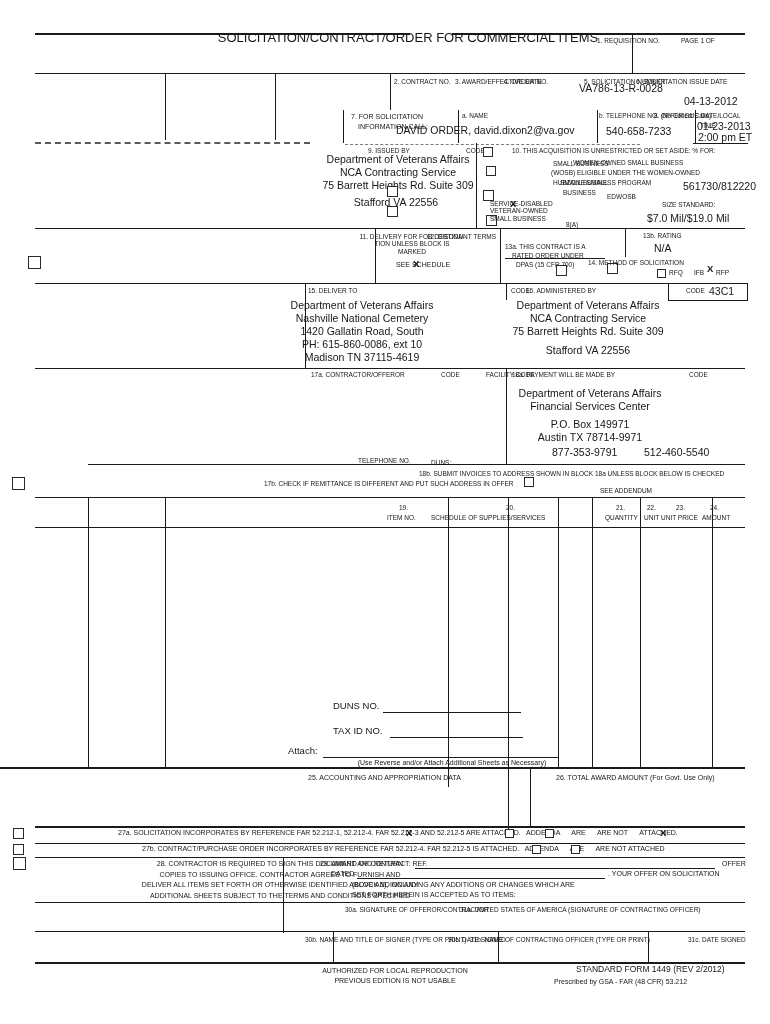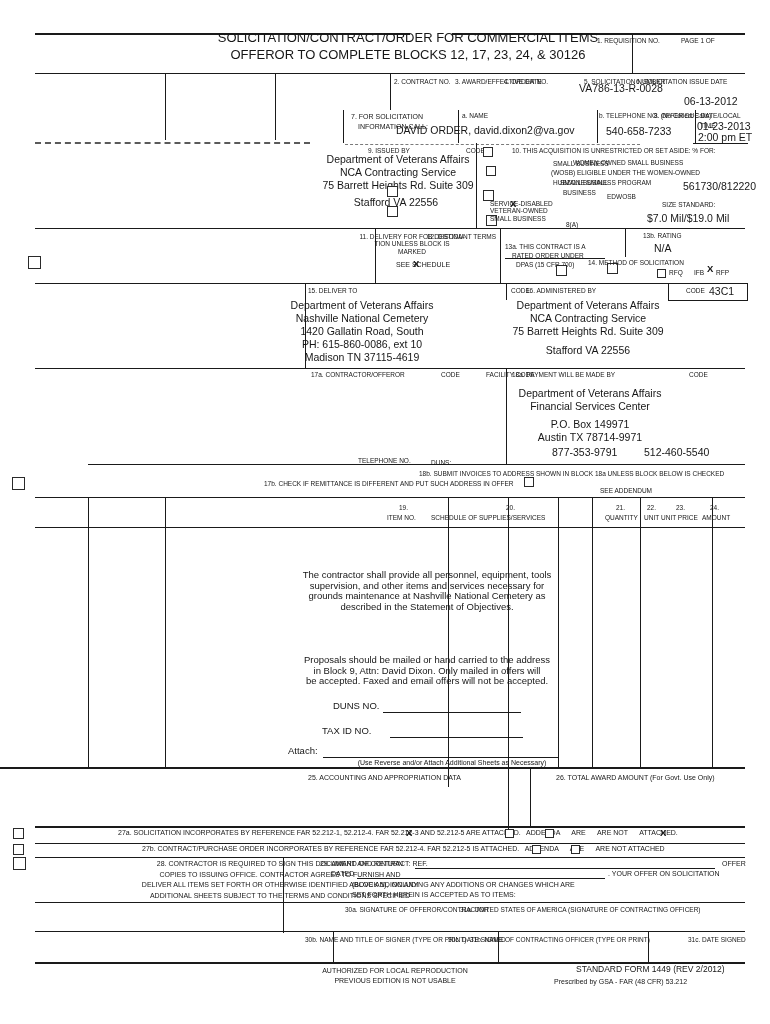--- a/index.html
+++ b/index.html
@@ -73,31 +73,30 @@
   <div class="hl" style="left:35px;top:857px;width:710px"></div>
   <div class="vl" style="left:283px;top:857px;height:76px"></div>
   <div class="hl" style="left:35px;top:902px;width:710px"></div>
   <div class="hl" style="left:35px;top:931px;width:710px"></div>
   <div class="vl" style="left:333px;top:931px;height:31px"></div>
   <div class="vl" style="left:498px;top:931px;height:31px"></div>
   <div class="vl" style="left:648px;top:931px;height:31px"></div>
   <div class="hl hl2" style="left:35px;top:962px;width:710px"></div>
 
   <div class="t f12 ctr" style="left:408px;top:31px">SOLICITATION/CONTRACT/ORDER FOR COMMERCIAL ITEMS</div>
-  <div class="t f12 ctr" style="left:408px;top:48px">OFFEROR TO COMPLETE BLOCKS 12, 17, 23, 24, &amp; 30126</div>
   <div class="t f6" style="left:597px;top:37px">1. REQUISITION NO.</div>
   <div class="t f6" style="left:681px;top:37px">PAGE 1 OF</div>
 
   <div class="t f6" style="left:394px;top:78px">2. CONTRACT NO.</div>
   <div class="t f6" style="left:455px;top:78px">3. AWARD/EFFECTIVE DATE</div>
   <div class="t f6" style="left:504px;top:78px">4. ORDER NO.</div>
   <div class="t f6" style="left:584px;top:78px">5. SOLICITATION NUMBER</div>
   <div class="t f6" style="left:636px;top:78px">6. SOLICITATION ISSUE DATE</div>
   <div class="t f10" style="left:579px;top:82px">VA786-13-R-0028</div>
-  <div class="t f10" style="left:684px;top:95px">06-13-2012</div>
+  <div class="t f10" style="left:684px;top:95px">04-13-2012</div>
 
   <div class="t f7" style="left:351px;top:113px">7. FOR SOLICITATION</div>
   <div class="t f7" style="left:358px;top:123px">INFORMATION CALL:</div>
   <div class="t f6" style="left:462px;top:112px">a. NAME</div>
   <div class="t f10" style="left:396px;top:124px">DAVID ORDER, david.dixon2@va.gov</div>
   <div class="t f6" style="left:599px;top:112px">b. TELEPHONE NO. (No Collect Calls)</div>
   <div class="t f6" style="left:654px;top:112px">8. OFFER DUE DATE/LOCAL</div>
   <div class="t f6" style="left:700px;top:122px">TIME</div>
   <div class="t f10" style="left:606px;top:125px">540-658-7233</div>
   <div class="t f10" style="left:697px;top:120px">01-23-2013</div>
@@ -195,30 +194,23 @@
   <div class="t f6" style="left:431px;top:514px">SCHEDULE OF SUPPLIES/SERVICES</div>
   <div class="t f6" style="left:616px;top:504px">21.</div>
   <div class="t f6" style="left:605px;top:514px">QUANTITY</div>
   <div class="t f6" style="left:647px;top:504px">22.</div>
   <div class="t f6" style="left:644px;top:514px">UNIT</div>
   <div class="t f6" style="left:676px;top:504px">23.</div>
   <div class="t f6" style="left:661px;top:514px">UNIT PRICE</div>
   <div class="t f6" style="left:710px;top:504px">24.</div>
   <div class="t f6" style="left:702px;top:514px">AMOUNT</div>
 
-  <div class="t f9 ctr pre" style="left:427px;top:570px">The contractor shall provide all personnel, equipment, tools
-supervision, and other items and services necessary for
-grounds maintenance at Nashville National Cemetery as
-described in the Statement of Objectives.</div>
-  <div class="t f9 ctr pre" style="left:427px;top:655px">Proposals should be mailed or hand carried to the address
-in Block 9, Attn: David Dixon. Only mailed in offers will
-be accepted. Faxed and email offers will not  be accepted.</div>
   <div class="t f9" style="left:333px;top:701px">DUNS NO.</div>
   <div class="hl" style="left:383px;top:712px;width:138px"></div>
-  <div class="t f9" style="left:322px;top:726px">TAX ID NO.</div>
+  <div class="t f9" style="left:333px;top:726px">TAX ID NO.</div>
   <div class="hl" style="left:390px;top:737px;width:133px"></div>
   <div class="t f9" style="left:288px;top:746px">Attach:</div>
   <div class="hl" style="left:323px;top:757px;width:235px"></div>
   <div class="t f7 ctr" style="left:452px;top:759px">(Use Reverse and/or Attach Additional Sheets as Necessary)</div>
 
   <div class="t f7" style="left:308px;top:774px">25. ACCOUNTING AND APPROPRIATION DATA</div>
   <div class="t f7" style="left:556px;top:774px">26. TOTAL AWARD AMOUNT (For Govt. Use Only)</div>
 
   <div class="box" style="left:13px;top:828px;width:11px;height:11px"></div>
   <div class="t f7 prex" style="left:118px;top:829px">27a. SOLICITATION INCORPORATES BY REFERENCE FAR 52.212-1, 52.212-4. FAR 52.212-3 AND 52.212-5 ARE ATTACHED.   ADDENDA      ARE      ARE NOT      ATTACHED.</div>

